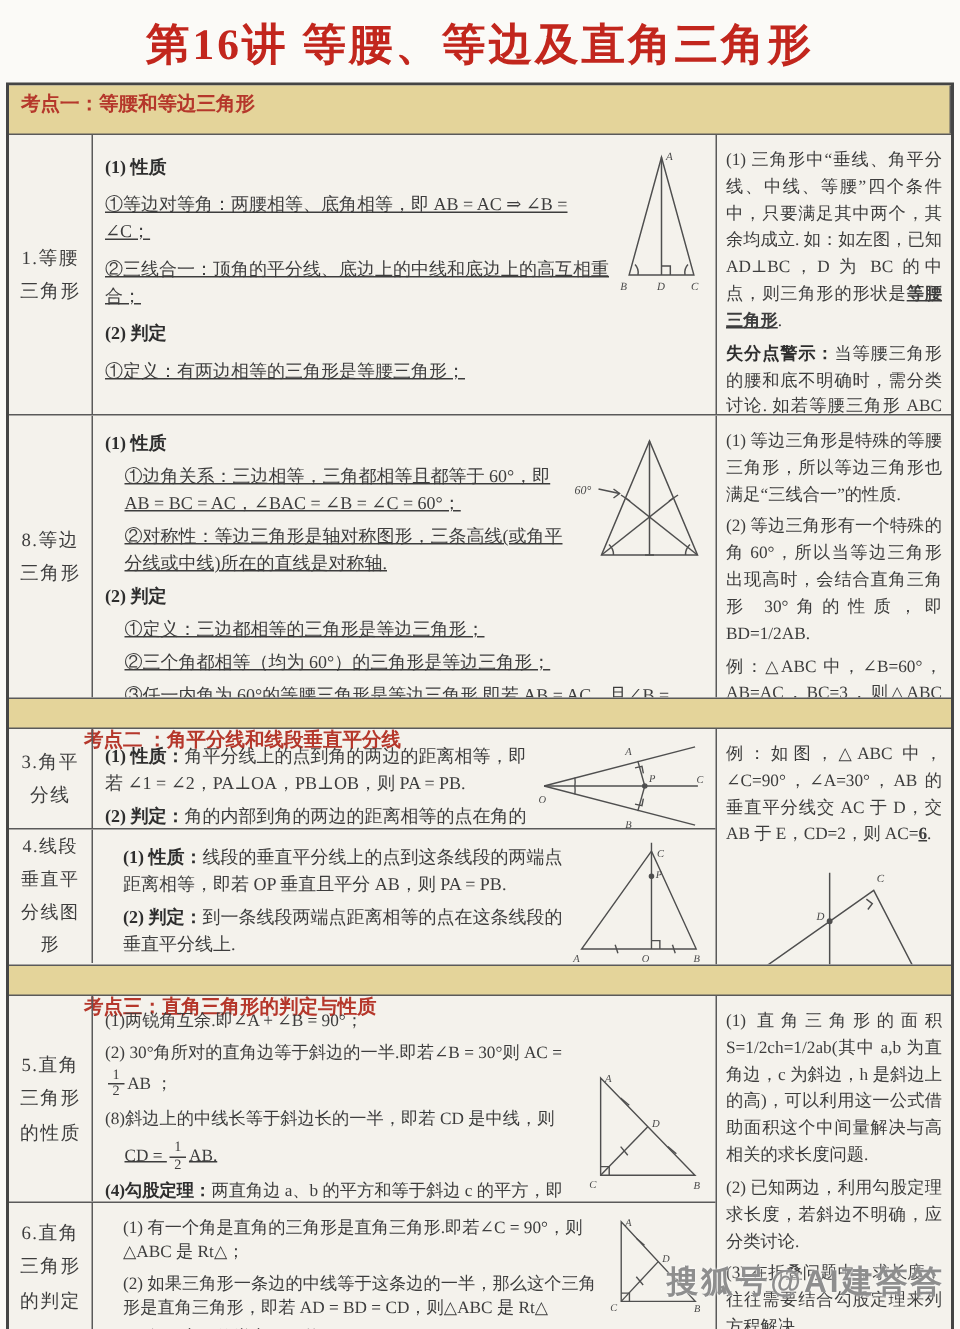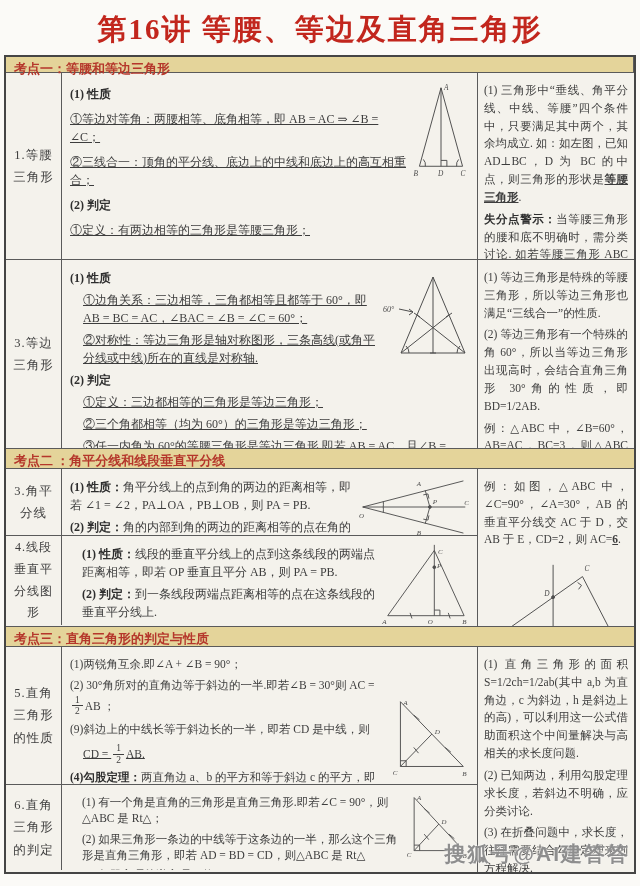--- a/index.html
+++ b/index.html
@@ -14,21 +14,21 @@
     text-align:center; padding-top:10px; font-size:29px; font-weight:bold;
     color:#c2261d; letter-spacing:2px;
   }
   .table {
     position:absolute; left:4px; top:55px; width:632px;
     border:2px solid #454545; background:#f4f2ec;
   }
   .band { display:flex; background:#e4d49a; border-bottom:1px solid #5a5a5a;
     font-weight:bold; color:#b5372b; font-size:13px; }
   .band-left { flex:1; padding:3px 8px; border-right:1px solid #5a5a5a; }
-  .band-full { flex:1; padding:3px 8px; }
+  .band-full { flex:1; padding:18px 8px;margin-left:42px; }
   .band-right { width:156px; text-align:center; padding:3px 2px; }
   .trow { display:flex; border-bottom:1px solid #5a5a5a; overflow:hidden; }
   .trow:last-child { border-bottom:none; }
   .label {
     width:56px; border-right:1px solid #5a5a5a; display:flex;
     align-items:center; justify-content:center; text-align:center;
     font-size:12.5px; line-height:1.8; padding:3px; letter-spacing:1px;
   }
   .main { flex:1; border-right:1px solid #5a5a5a; padding:5px 8px;
     font-size:12px; line-height:1.5; overflow:hidden; }
@@ -60,21 +60,21 @@
 </style>
 </head>
 <body>
 
 <div class="page">
 
   <div class="title">第16讲  等腰、等边及直角三角形</div>
 
   <div class="table">
 
-    <div class="band" style="height:16px">
+    <div class="band" style="height:33px">
       <div class="band-left">考点一：等腰和等边三角形</div>
     </div>
 
     <div class="trow" style="height:187px">
       <div class="label">1.等腰三角形</div>
       <div class="main roomy">
         <svg class="fig" width="56" height="100" viewBox="0 0 56 102">
           <polygon points="28,8 6,88 50,88"></polygon>
           <line x1="28" y1="8" x2="28" y2="88"></line>
           <path d="M 12,88 A 8 8 0 0 0 10,81"></path>
@@ -92,21 +92,21 @@
         <p class="ind">①定义：有两边相等的三角形是等腰三角形；</p>
 
       </div>
       <div class="side">
         <p><span>(1) 三角形中“垂线、角平分线、中线、等腰”四个条件中，只要满足其中两个，其余均成立. 如：如左图，已知 AD⊥BC，D 为 BC 的中点，则三角形的形状是</span><span class="bu">等腰三角形</span><span>.</span></p>
         <p><span class="h">失分点警示：</span><span>当等腰三角形的腰和底不明确时，需分类讨论. 如若等腰三角形 ABC 的一个内角为 30°，则另外两个角的度数为 </span></p>
       </div>
     </div>
 
     <div class="trow" style="height:189px">
-      <div class="label">3.等边三角形</div>
+      <div class="label">8.等边三角形</div>
       <div class="main">
         <svg class="fig" width="86" height="96" viewBox="0 0 86 96">
           <polygon points="50,10 18,86 82,86"></polygon>
           <line x1="50" y1="10" x2="50" y2="86"></line>
           <line x1="18" y1="86" x2="66" y2="48"></line>
           <line x1="82" y1="86" x2="34" y2="48"></line>
           <line x1="31" y1="46" x2="37" y2="50"></line>
           <line x1="63" y1="50" x2="69" y2="46"></line>
           <line x1="47" y1="86" x2="53" y2="86" stroke-width="2"></line>
           <line x1="16" y1="42" x2="30" y2="45"></line>
@@ -215,21 +215,21 @@
               <line x1="26" y1="22" x2="32" y2="27"></line>
               <line x1="59" y1="56" x2="65" y2="61"></line>
               <line x1="26" y1="56" x2="31" y2="62"></line>
               <text x="15" y="11">A</text>
               <text x="48" y="42">D</text>
               <text x="4" y="85">C</text>
               <text x="77" y="86">B</text>
             </svg>
             <p>(1)两锐角互余.即∠A + ∠B = 90°；</p>
             <p><span>(2) 30°角所对的直角边等于斜边的一半.即若∠B = 30°则 AC = </span><span class="frac"><span class="num">1</span><span class="den">2</span></span><span>AB ；</span></p>
-            <p>(9)斜边上的中线长等于斜边长的一半，即若 CD 是中线，则</p>
+            <p>(8)斜边上的中线长等于斜边长的一半，即若 CD 是中线，则</p>
             <p class="ind"><span>CD = </span><span class="frac"><span class="num">1</span><span class="den">2</span></span><span>AB.</span></p>
             <p><span class="h">(4)勾股定理：</span><span>两直角边 a、b 的平方和等于斜边 c 的平方，即 a²+b²=c².</span></p>
           </div>
         </div>
         <div class="subrow" style="height:85px">
           <div class="label">6.直角三角形的判定</div>
           <div class="main" style="font-size:11.5px;line-height:1.42">
             <svg class="fig" width="64" height="66" viewBox="0 0 70 72">
               <polygon points="10,6 10,64 64,64"></polygon>
               <line x1="10" y1="64" x2="37" y2="35"></line>

